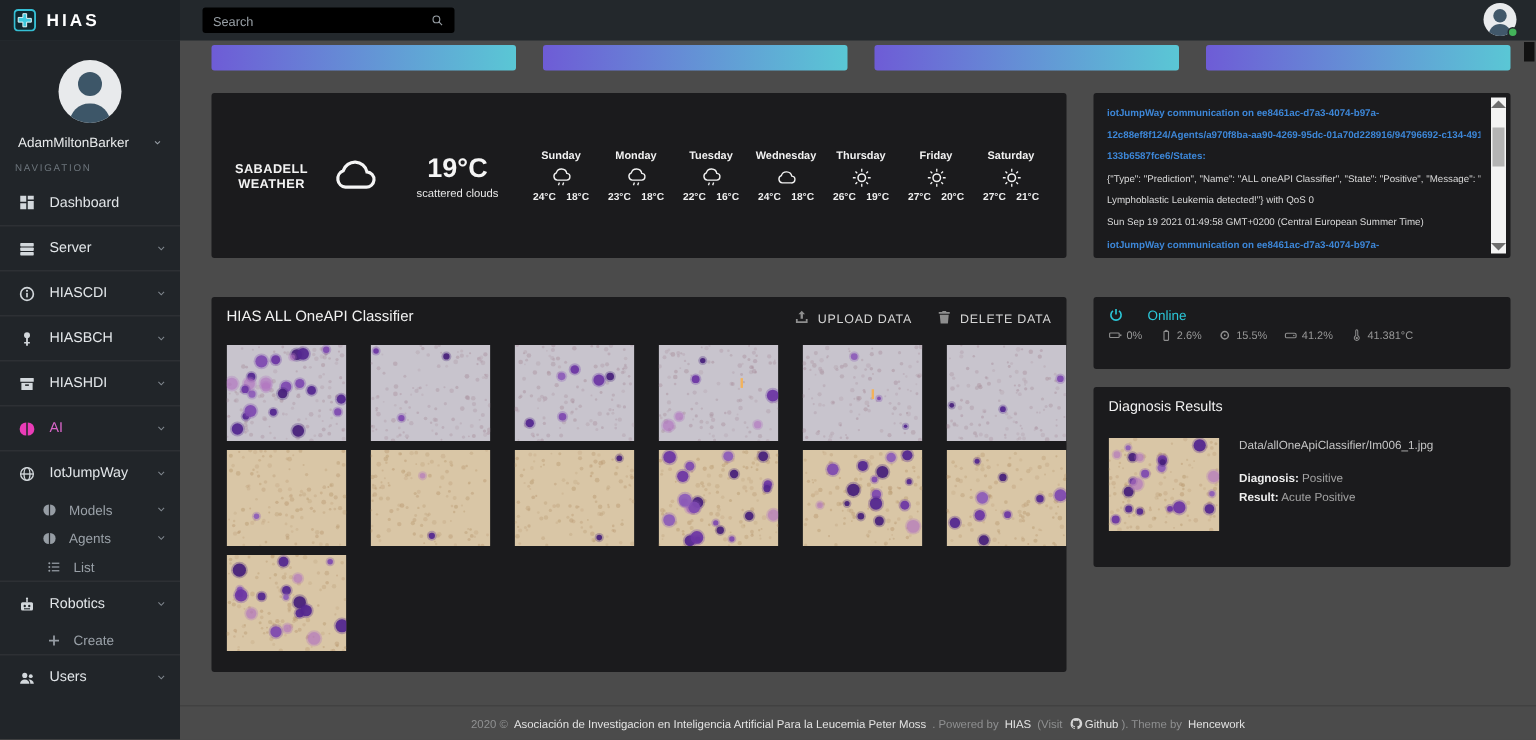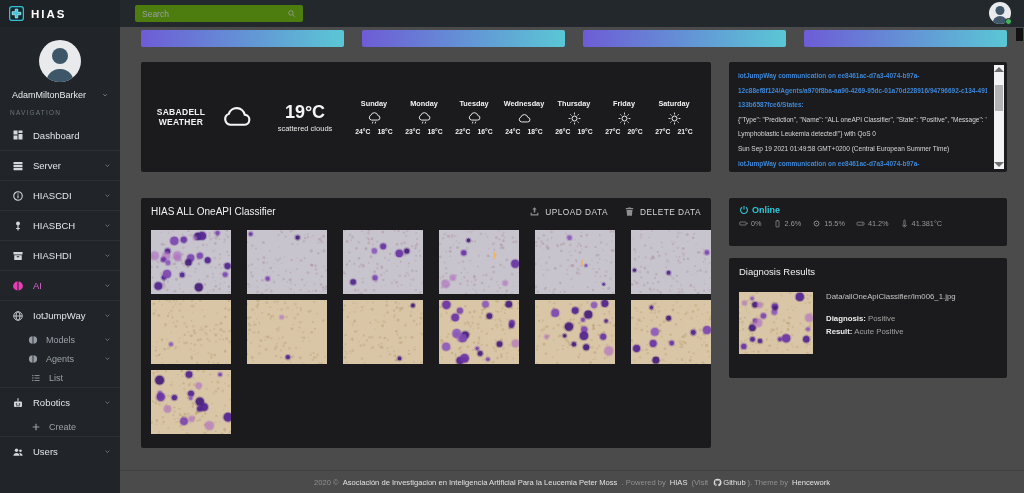--- a/index.html
+++ b/index.html
@@ -10,21 +10,21 @@
   *{box-sizing:border-box}
   html,body{margin:0;padding:0}
   body{width:1024px;height:493px;position:relative;overflow:hidden;
        background:var(--main-bg);font-family:"Liberation Sans",sans-serif;}
 
   
   .topbar{position:absolute;top:0;left:0;width:1024px;height:27px;background:var(--topbar-bg);display:flex;align-items:center;z-index:6}
   .brand{width:120px;height:27px;background:#1d2226;display:flex;align-items:center;gap:7px;padding-left:9px;flex:none}
   .brand-icon svg{width:15px;height:15px;display:block}
   .brand-label{color:#fff;font-size:11.5px;font-weight:bold;letter-spacing:2px}
-  .search{margin-left:15px;width:168px;height:17px;background:#4d7c0f;border-radius:2px;display:flex;align-items:center;padding:0 7px}
+  .search{margin-left:15px;width:168px;height:17px;background:#000000;border-radius:2px;display:flex;align-items:center;padding:0 7px}
   .search input{flex:1;background:none;border:0;outline:0;color:#ced3d7;font-size:8.5px;font-family:inherit;padding:0;min-width:0}
   .search input::placeholder{color:#99a0a6}
   .search-icon{color:#99a0a6;display:flex}
   .search-icon svg{width:9px;height:9px}
   .top-avatar{position:absolute;right:13px;top:2px;width:22px;height:22px;border-radius:50%;background:#e9ebed;cursor:pointer}
   .top-avatar .head{position:absolute;top:4px;left:50%;transform:translateX(-50%);width:9px;height:9px;border-radius:50%;background:#41586a}
   .top-avatar .body{position:absolute;bottom:0;left:50%;transform:translateX(-50%);width:15px;height:8px;border-radius:8px 8px 0 0;background:#41586a}
   .top-avatar .mask{position:absolute;inset:0;border-radius:50%;overflow:hidden}
   .status-dot{position:absolute;right:-1px;bottom:-1px;width:7px;height:7px;border-radius:50%;background:#43b35a;border:1.5px solid var(--topbar-bg)}
   .page-scroll-thumb{position:absolute;right:1px;top:28px;width:7px;height:13px;background:#121212;z-index:7;cursor:pointer}
@@ -98,21 +98,21 @@
   .clf-btn .b-icon svg{width:100%;height:100%}
   .clf-btn .b-label{font-size:8.3px;color:#d6d6d6;letter-spacing:.5px;white-space:nowrap}
   .tile-grid{margin-top:13px;display:grid;grid-template-columns:repeat(6,80px);column-gap:16px;row-gap:6px}
   .tile{width:80px;height:64px;overflow:hidden;cursor:pointer}
   .tile svg{display:block}
 
   
   .status-card{left:609px;top:171px;width:278px;height:48px;padding:7px 10px}
   .status-head{display:flex;align-items:center}
   .status-title{flex:1;font-size:9.5px;color:#f1f1f1}
-  .online-btn{display:flex;align-items:flex-end;gap:3px;color:var(--accent-teal);font-size:9px;font-weight:bold;cursor:pointer}
+  .online-btn{display:flex;align-items:flex-end;gap:16px;color:var(--accent-teal);font-size:9px;font-weight:normal;cursor:pointer}
   .online-btn .p-icon{width:10px;height:10px;display:flex}
   .p-icon svg{width:100%;height:100%}
   .metrics{display:flex;gap:11px;margin-top:4px}
   .metric{display:flex;align-items:center;gap:3px}
   .m-icon{width:9px;height:9px;color:#8f8f8f;display:flex}
   .m-icon svg{width:100%;height:100%}
   .m-value{font-size:7.3px;color:#979797;white-space:nowrap}
 
   
   .diag-card{left:609px;top:231px;width:278px;height:120px;padding:8px 10px}

